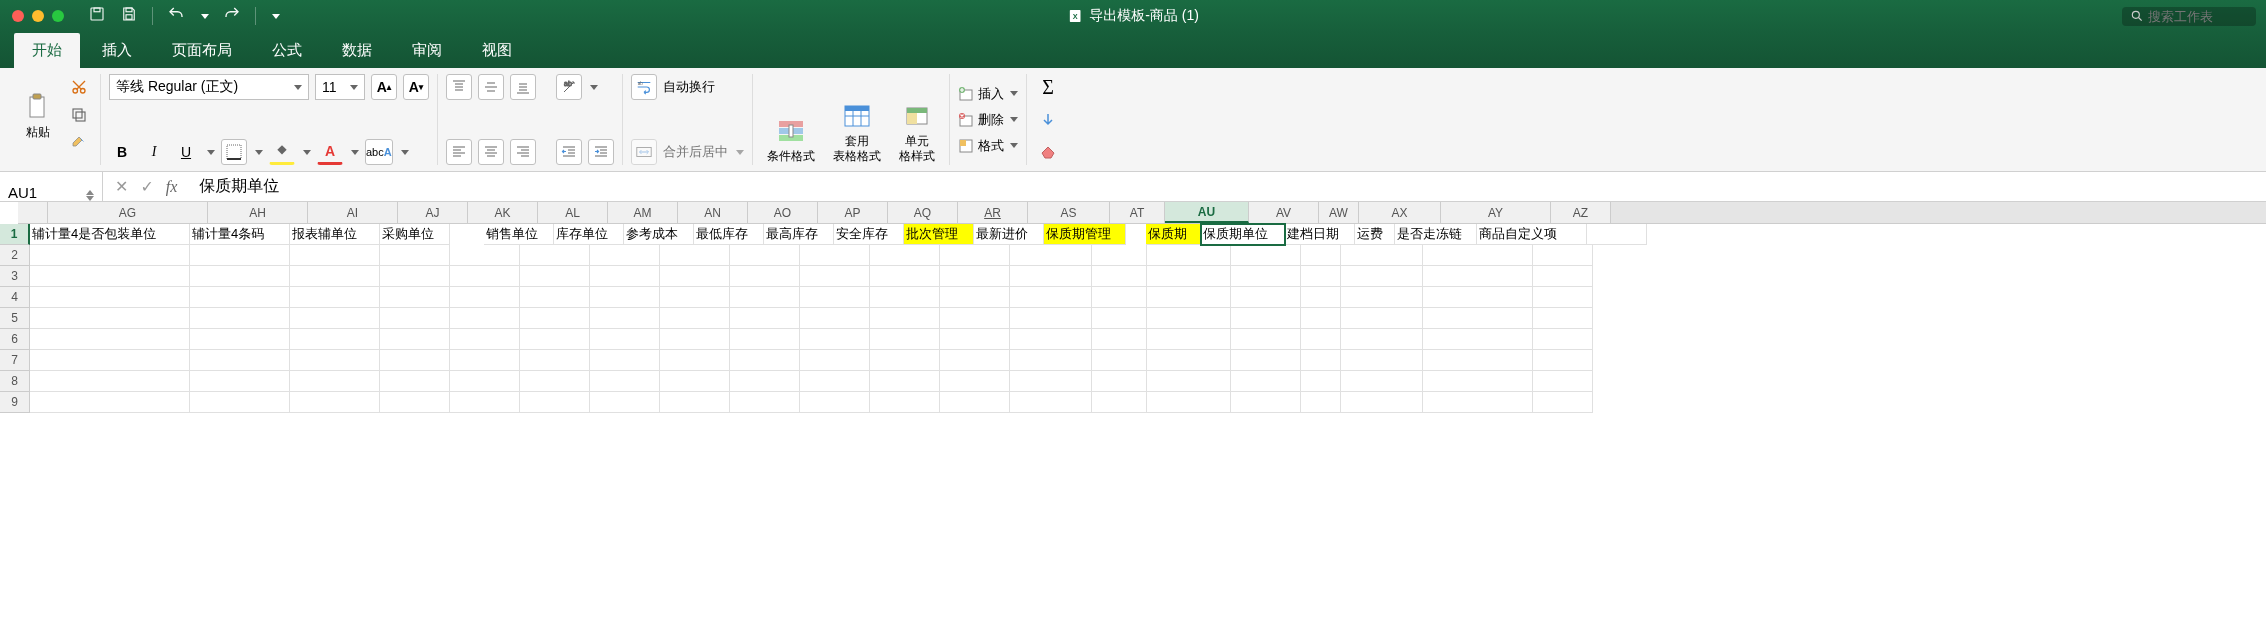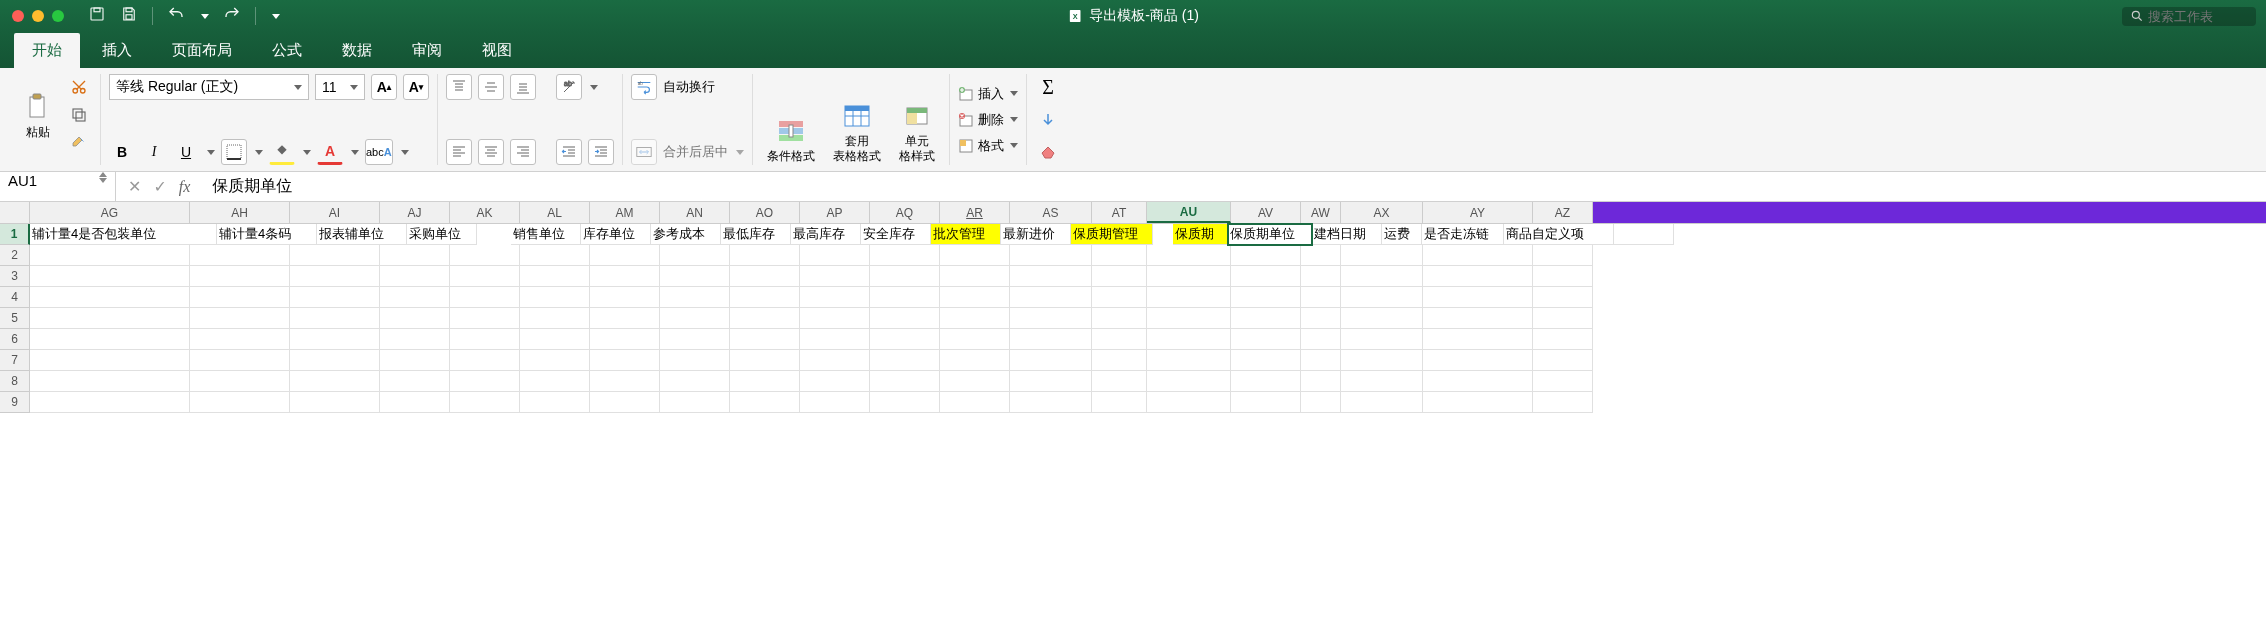--- a/index.html
+++ b/index.html
@@ -39,32 +39,32 @@
 .bigbtn { display:flex; flex-direction:column; align-items:center; padding:2px 6px; cursor:pointer; }
 .bigbtn svg{width:32px;height:32px;}
 .bigbtn .cap{font-size:12px;margin-top:2px;line-height:1.2;text-align:center;}
 .cells-row { display:flex; align-items:center; gap:4px; font-size:13px; padding:1px 0;}
 .cells-row svg{width:16px;height:16px;}
 .underline-y{border-bottom:3px solid #ffeb3b;}
 .underline-r{border-bottom:3px solid #e53935;}
 
 
 .fbar { height:30px; border-bottom:1px solid #d0d0d0; display:flex; align-items:center; background:#fff; }
-.namebox { width:116px; height:100%; border-right:1px solid #d0d0d0; display:flex; align-items:flex-start; padding:0 8px; font-size:15px; }
+.namebox { width:103px; height:100%; border-right:1px solid #d0d0d0; display:flex; align-items:flex-end; padding:0 8px; font-size:15px; }
 .namebox .spin{margin-left:auto;display:flex;flex-direction:column;gap:1px;}
 .namebox .spin div{width:0;height:0;border-left:4px solid transparent;border-right:4px solid transparent;}
 .namebox .spin .u{border-bottom:5px solid #888;}
 .namebox .spin .d{border-top:5px solid #888;}
 .fbtns{display:flex;gap:12px;padding:0 12px;align-items:center;color:#999;font-size:16px;}
 .fx{font-style:italic;font-family:serif;color:#666;}
 .finput{flex:1;padding:0 10px;font-size:16px;border:0;outline:none;}
 
 
 .grid { position:relative; }
-.colhdrs { display:flex; height:22px; background:#6d28d9; border-bottom:1px solid #ccc; position:sticky; top:8px; }
+.colhdrs { display:flex; height:22px; background:#e5e5e5; border-bottom:1px solid #ccc; position:sticky; top:8px;margin-left:18px; }
 .corner{width:30px;border-right:1px solid #ccc;background:#f0f0f0;}
 .ch { border-right:1px solid #ccc; display:flex; align-items:center; justify-content:center; font-size:12px; color:#555; background:#f0f0f0; }
 .ch.sel{background:#d4e8dc;color:#1a6b42;font-weight:bold;border-bottom:2px solid #1a6b42;}
 .rows{}
 .row{display:flex;height:21px;}
 .rh{width:30px;border-right:1px solid #ccc;border-bottom:1px solid #ccc;background:#f0f0f0;display:flex;align-items:center;justify-content:center;font-size:12px;color:#555;}
 .rh.sel{background:#d4e8dc;color:#1a6b42;font-weight:bold;border-right:2px solid #1a6b42;}
 .cell{border-right:1px solid #e0e0e0;border-bottom:1px solid #e0e0e0;font-size:13px;display:flex;align-items:center;padding:0 2px;white-space:nowrap;overflow:hidden;}
 .cell.hl{background:#ffff00;}
 .cell.active{outline:2px solid #1a6b42;outline-offset:-1px;z-index:2;position:relative;}
@@ -397,21 +397,21 @@
       <div class="ch sel" style="width: 84px;">AU</div>
       <div class="ch" style="width: 70px;">AV</div>
       <div class="ch" style="width: 40px;">AW</div>
       <div class="ch" style="width: 82px;">AX</div>
       <div class="ch" style="width: 110px;">AY</div>
       <div class="ch" style="width: 60px;">AZ</div>
     </div>
   <div class="rows" id="rows">
       <div class="row">
         <div class="rh sel">1</div>
-        <div class="cell" style="width: 187px;">辅计量4是否包装单位</div>
+        <div class="cell" style="width: 160px;">辅计量4是否包装单位</div>
         <div class="cell" style="width: 100px;">辅计量4条码</div>
         <div class="cell" style="width: 90px;">报表辅单位</div>
         <div class="cell" style="width: 70px;">采购单位</div>
         <div class="cell" style="width: 70px; margin-left: 34px;">销售单位</div>
         <div class="cell" style="width: 70px;">库存单位</div>
         <div class="cell" style="width: 70px;">参考成本</div>
         <div class="cell" style="width: 70px;">最低库存</div>
         <div class="cell" style="width: 70px;">最高库存</div>
         <div class="cell" style="width: 70px;">安全库存</div>
         <div class="cell hl" style="width: 70px;">批次管理</div>

